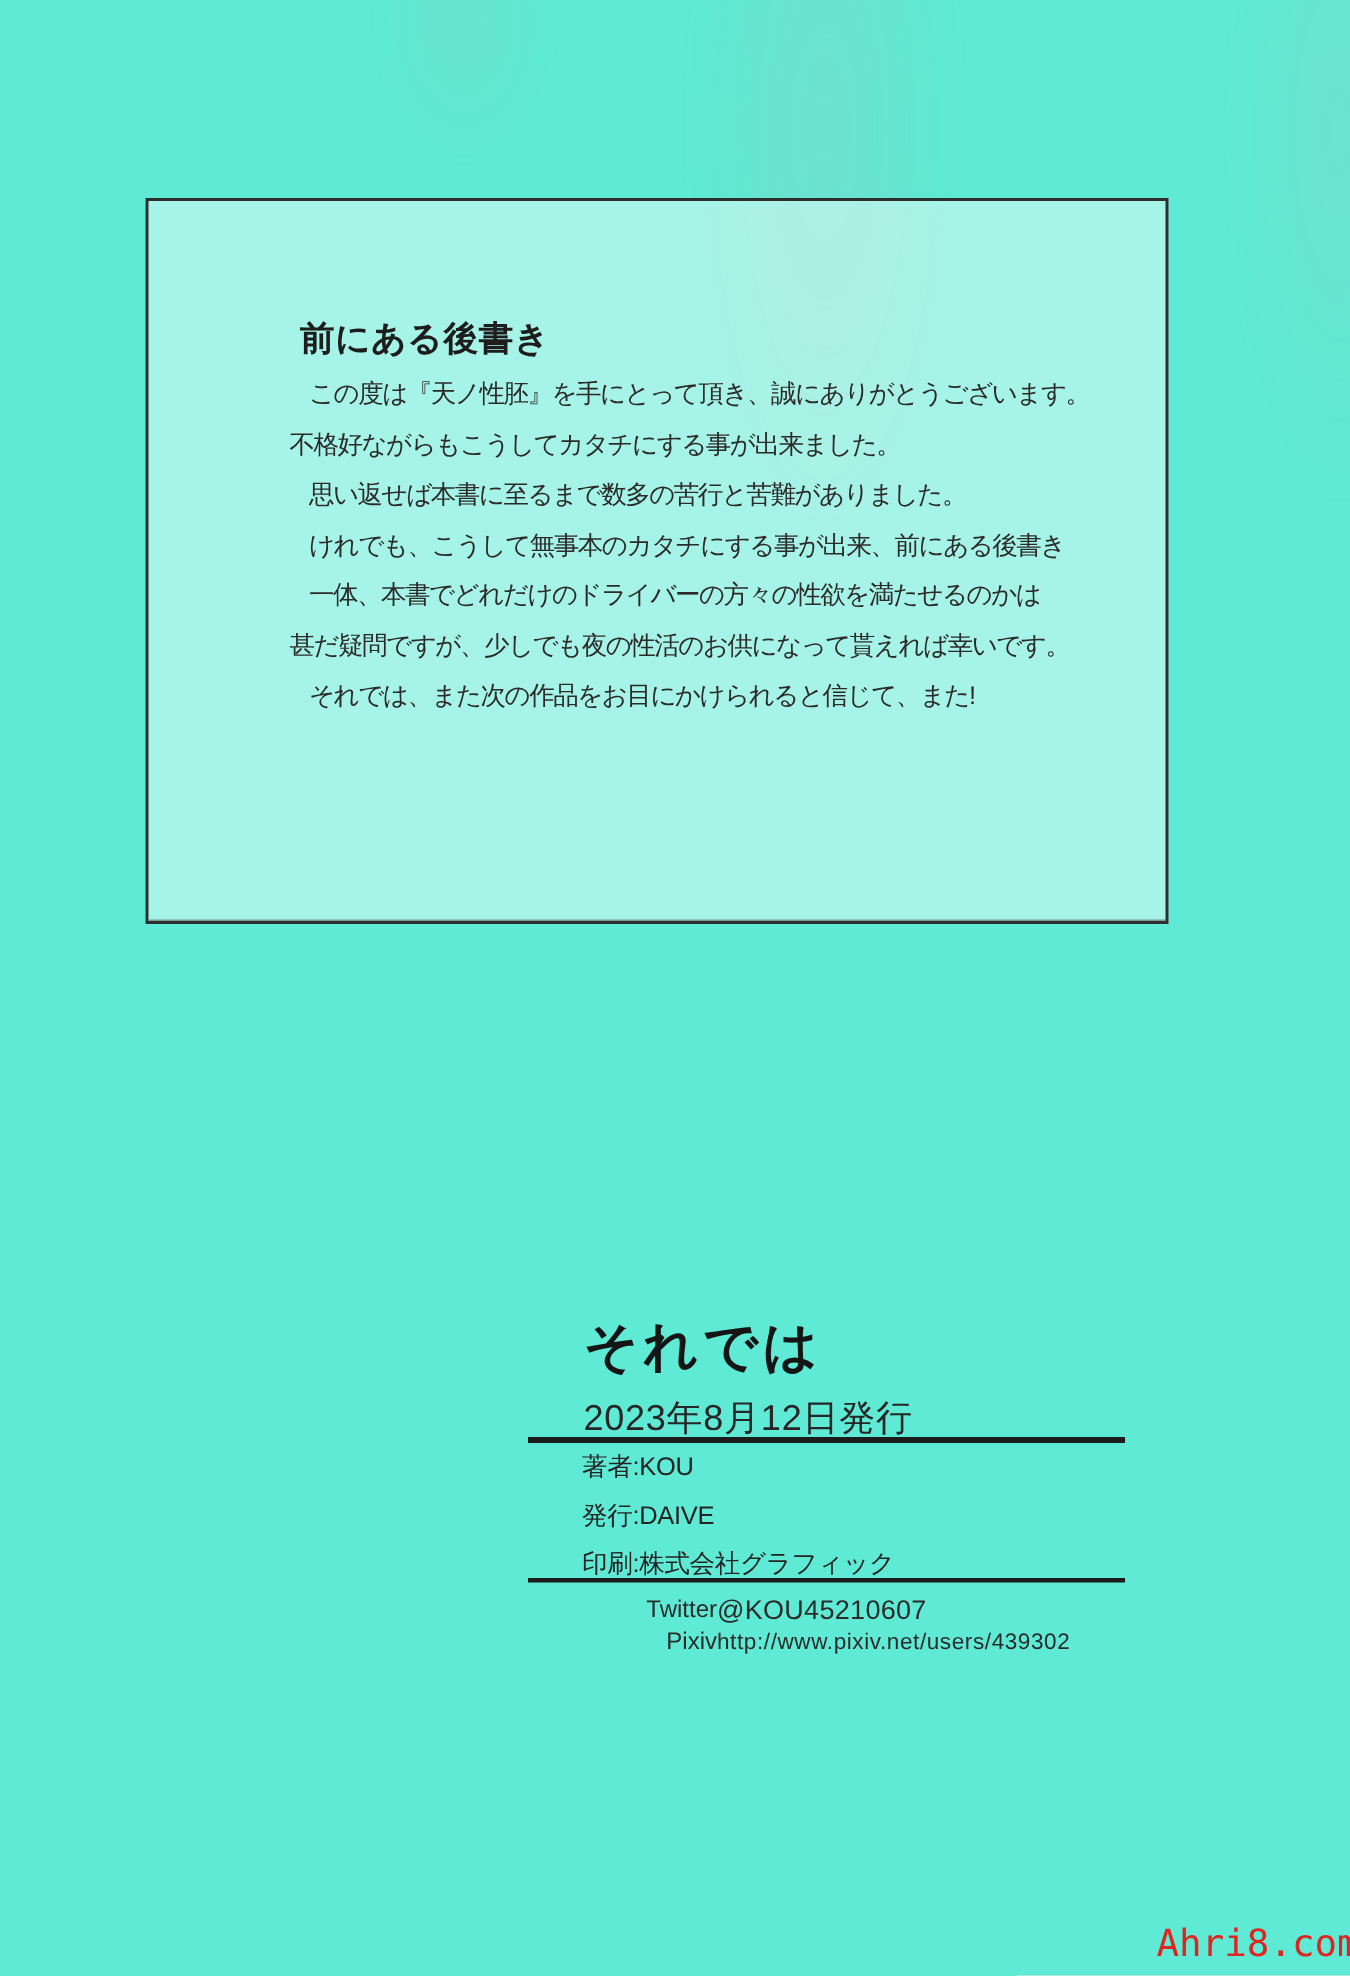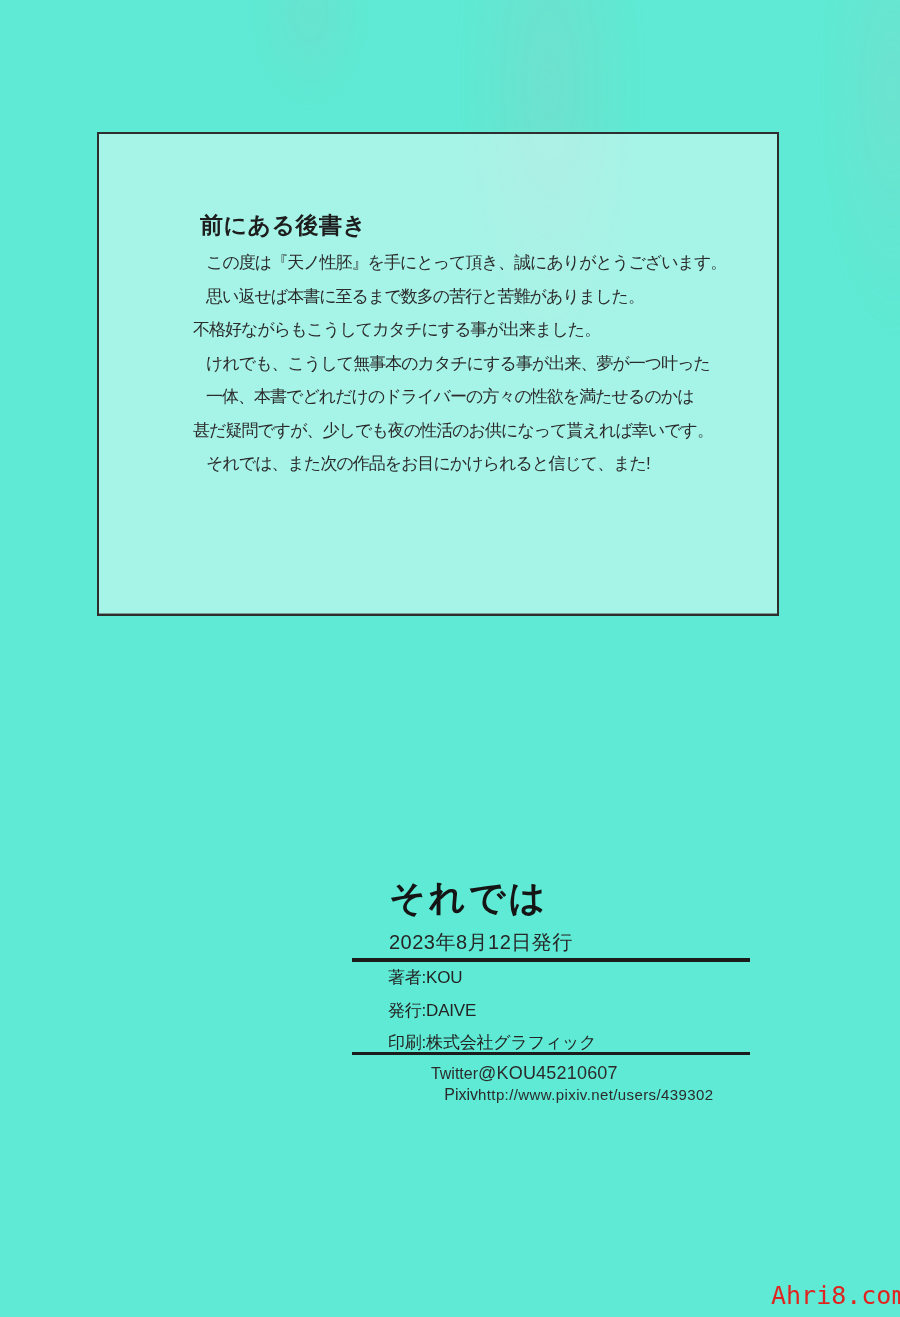--- a/index.html
+++ b/index.html
@@ -86,21 +86,21 @@
     font-size: 36px;
     font-weight: 600;
     letter-spacing: 3px;
     color: #151515;
     white-space: nowrap;
   }
   .colophon-date {
     position: absolute;
     left: 389px;
     top: 929px;
-    font-size: 20px;
+    font-size: 24px;
     letter-spacing: 0.5px;
     color: #262626;
     white-space: nowrap;
   }
   .rule {
     position: absolute;
     left: 352px;
     width: 398px;
     background: #1c1c1c;
   }
@@ -163,23 +163,23 @@
 <div class="page">
 
   <div class="smudge s1"></div>
   <div class="smudge s2"></div>
   <div class="smudge s3"></div>
 
   <div class="afterword-box">
     <div class="afterword-heading">前にある後書き</div>
     <div class="afterword-body">
       <div class="line indent">この度は『天ノ性胚』を手にとって頂き、誠にありがとうございます。</div>
+      <div class="line">不格好ながらもこうしてカタチにする事が出来ました。</div>
       <div class="line indent">思い返せば本書に至るまで数多の苦行と苦難がありました。</div>
-      <div class="line">不格好ながらもこうしてカタチにする事が出来ました。</div>
-      <div class="line indent">けれでも、こうして無事本のカタチにする事が出来、夢が一つ叶った</div>
+      <div class="line indent">けれでも、こうして無事本のカタチにする事が出来、前にある後書き</div>
       <div class="line indent">一体、本書でどれだけのドライバーの方々の性欲を満たせるのかは</div>
       <div class="line">甚だ疑問ですが、少しでも夜の性活のお供になって貰えれば幸いです。</div>
       <div class="line indent">それでは、また次の作品をお目にかけられると信じて、また!</div>
     </div>
   </div>
 
   <div class="colophon-title">それでは</div>
   <div class="colophon-date">2023年8月12日発行</div>
 
   <div class="rule top"></div>

